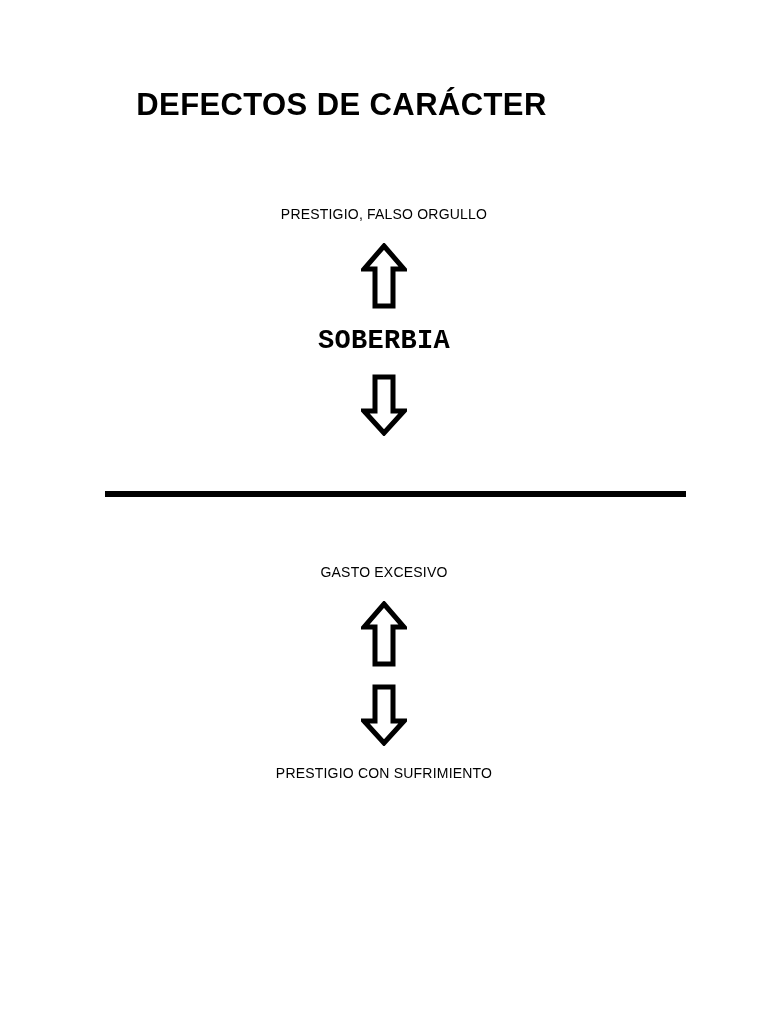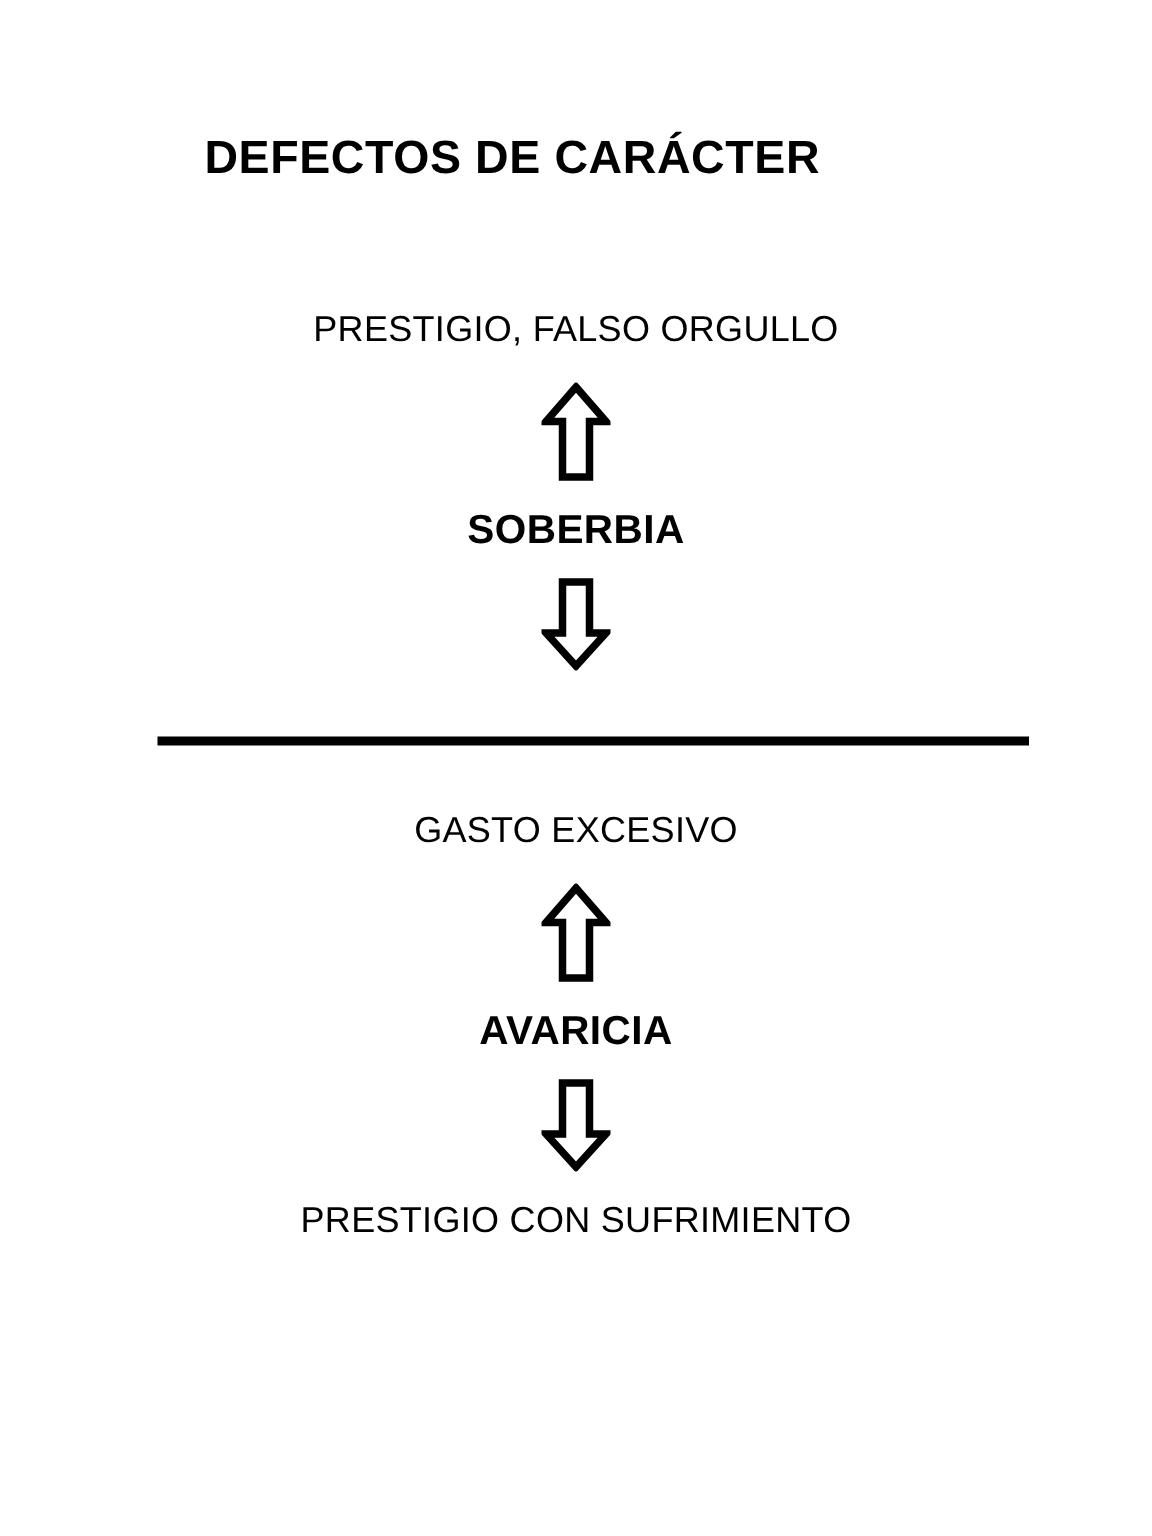--- a/index.html
+++ b/index.html
@@ -37,46 +37,46 @@
   }
 
   
   .defect-block {
     position: absolute;
     left: 0;
     width: 768px;
     text-align: center;
   }
   #block-soberbia { top: 206px; }
-  #block-avaricia { top: 540px; }
+  #block-avaricia { top: 564px; }
 
   .excess-label,
   .deficiency-label {
-    font-size: 24px;
+    font-size: 14px;
     font-weight: normal;
     letter-spacing: 0.2px;
     line-height: 1.15;
     white-space: nowrap;
   }
 
   .defect-name {
     font-size: 27px;
     font-weight: bold;
     letter-spacing: 0.3px;
     line-height: 1.1;
     white-space: nowrap;
   }
 
   
   .arrow-wrap {
     display: block;
     line-height: 0;
   }
   .arrow-up-wrap    { margin-top: 21px; }
-  .defect-name      { margin-top: 18px; }
+  .defect-name      { margin-top: 18px; font-family: Liberation Mono, monospace; }
   .arrow-down-wrap  { margin-top: 17px; }
   .deficiency-label { margin-top: 19px; }
 
   .arrow-svg {
     display: inline-block;
     vertical-align: top;
   }
   .arrow-svg polygon {
     fill: #ffffff;
     stroke: #000000;
@@ -126,21 +126,20 @@
   <div class="defect-block" id="block-avaricia">
 
     <div class="excess-label">GASTO EXCESIVO</div>
 
     <span class="arrow-wrap arrow-up-wrap">
       <svg class="arrow-svg" width="46" height="66" viewBox="0 0 46 66" aria-hidden="true">
         <polygon points="23,3 43,26 32,26 32,63 14,63 14,26 3,26"></polygon>
       </svg>
     </span>
 
-    <div class="defect-name">AVARICIA</div>
 
     <span class="arrow-wrap arrow-down-wrap">
       <svg class="arrow-svg" width="46" height="62" viewBox="0 0 46 62" aria-hidden="true">
         <polygon points="14,3 32,3 32,37 43,37 23,59 3,37 14,37"></polygon>
       </svg>
     </span>
 
     <div class="deficiency-label">PRESTIGIO CON SUFRIMIENTO</div>
   </div>
 

